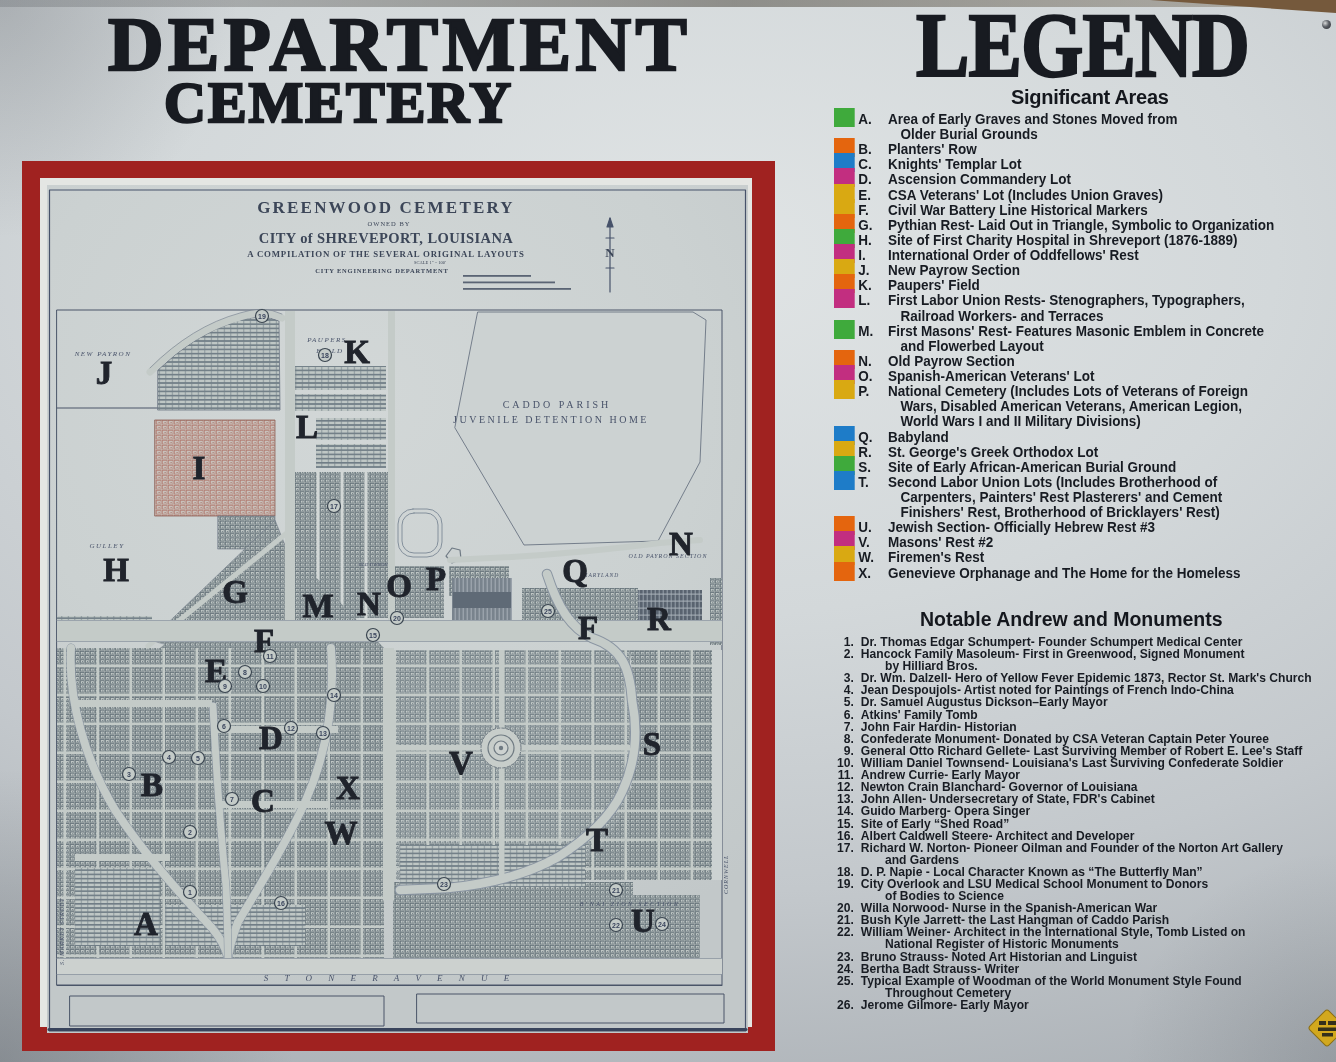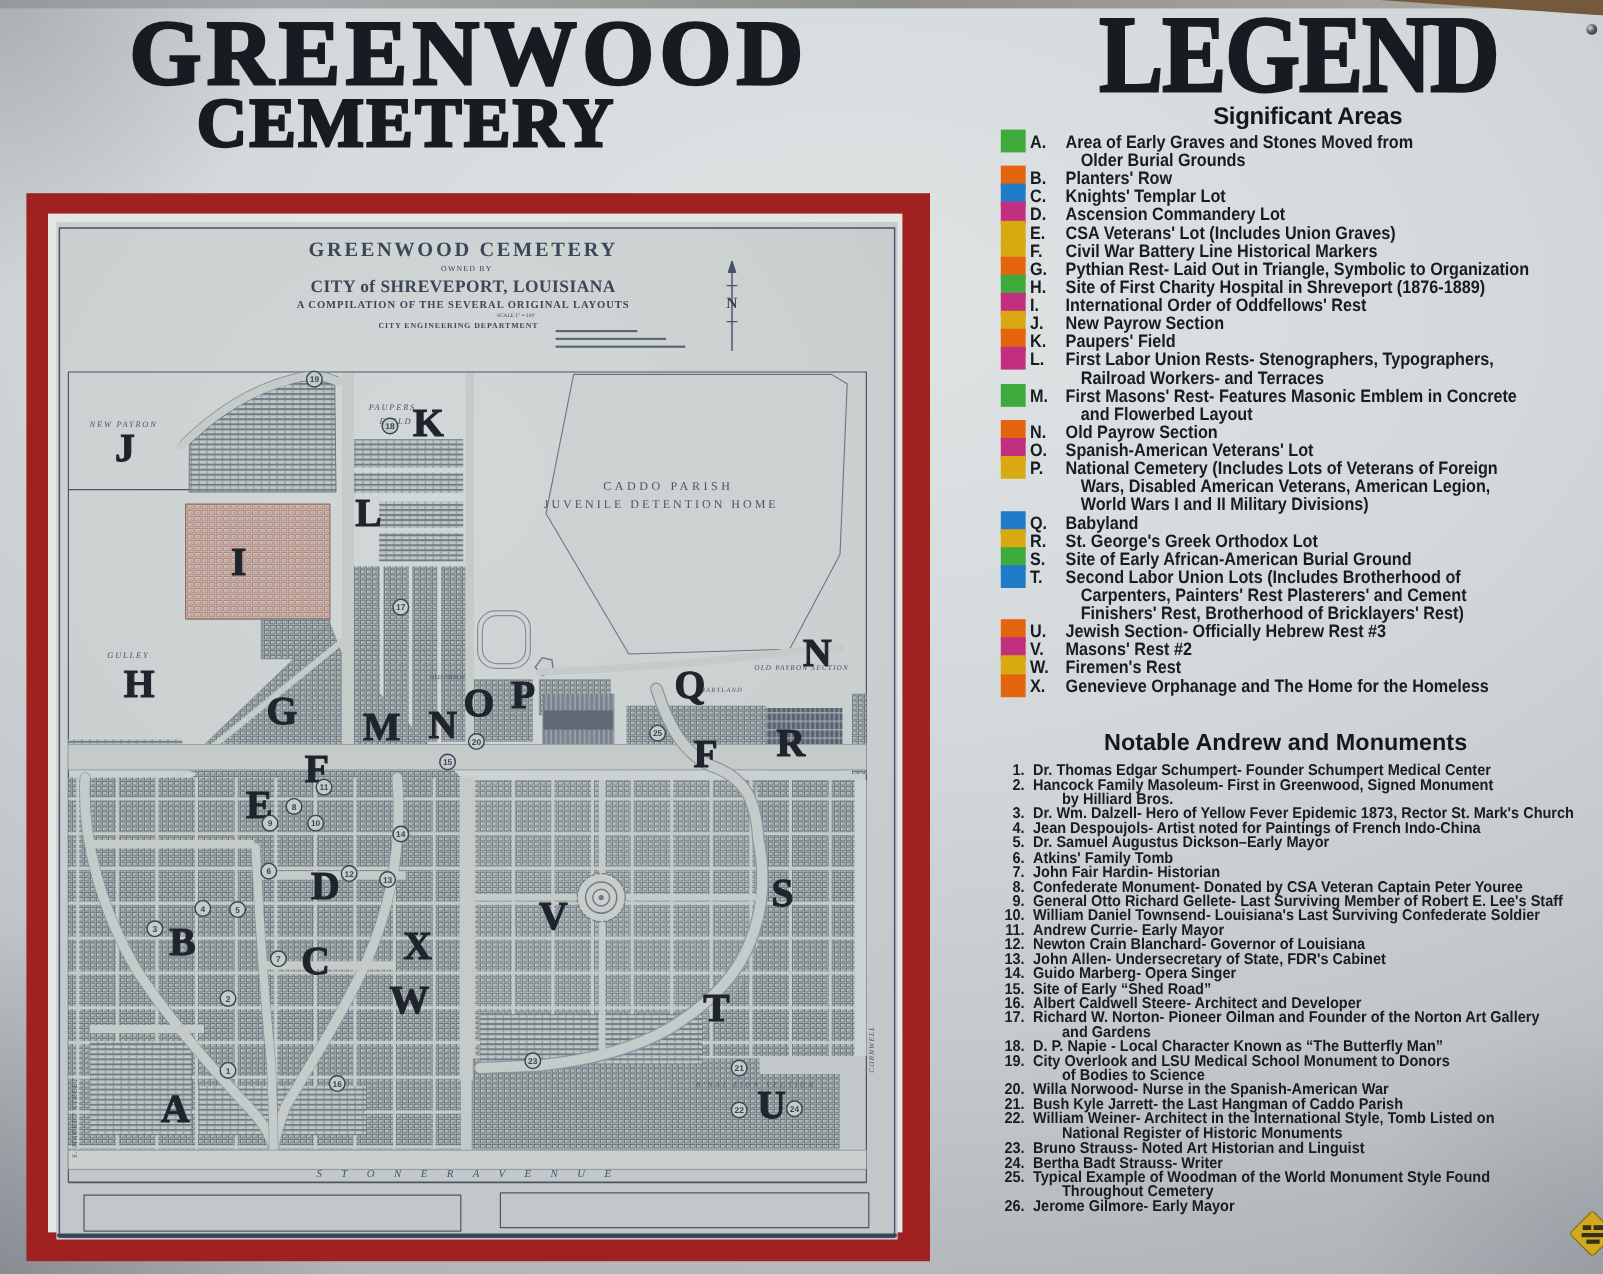--- a/index.html
+++ b/index.html
@@ -35,21 +35,21 @@
 </style></head>
 <body>
 <div id="c">
 <div id="topshade"></div>
 <div id="vig" style="position:absolute;left:0;top:0;width:1336px;height:1062px;
 background:radial-gradient(circle 340px at 0% 0%, rgba(58,62,68,.22), rgba(58,62,68,0) 70%),
 radial-gradient(circle 420px at 0% 100%, rgba(50,56,62,.28), rgba(50,56,62,0) 70%),
 radial-gradient(circle 300px at 100% 100%, rgba(60,66,72,.18), rgba(60,66,72,0) 70%);"></div>
 <div id="wood"></div>
 <div id="screw"></div>
-<div class="ttl" id="t1">GREENWOOD</div>
+<div class="ttl" id="t1">DEPARTMENT</div>
 <div class="ttl" id="t2">CEMETERY</div>
 <div class="ttl" id="lg">LEGEND</div>
 <div class="h2" id="sa">Significant Areas</div>
 <div class="h2" id="nb">Notable Andrew and Monuments</div>
 <div class="lr" style="top:111px"><s style="background:#3faa3c"></s><b>A.</b>Area of Early Graves and Stones Moved from</div>
 <div class="lx" style="top:126px">Older Burial Grounds</div>
 <div class="lr" style="top:141px"><s style="background:#e4650e"></s><b>B.</b>Planters' Row</div>
 <div class="lr" style="top:156px"><s style="background:#1e7cc8"></s><b>C.</b>Knights' Templar Lot</div>
 <div class="lr" style="top:171px"><s style="background:#c22e80"></s><b>D.</b>Ascension Commandery Lot</div>
 <div class="lr" style="top:187px"><s style="background:#d9a912"></s><b>E.</b>CSA Veterans' Lot (Includes Union Graves)</div>

